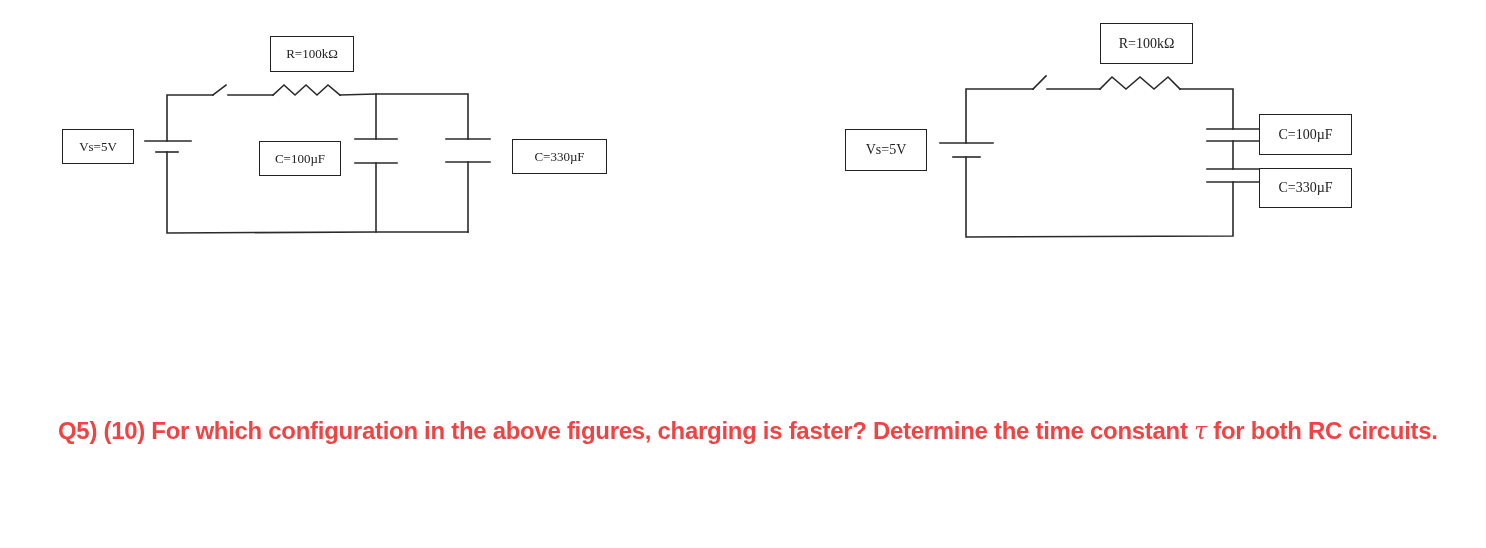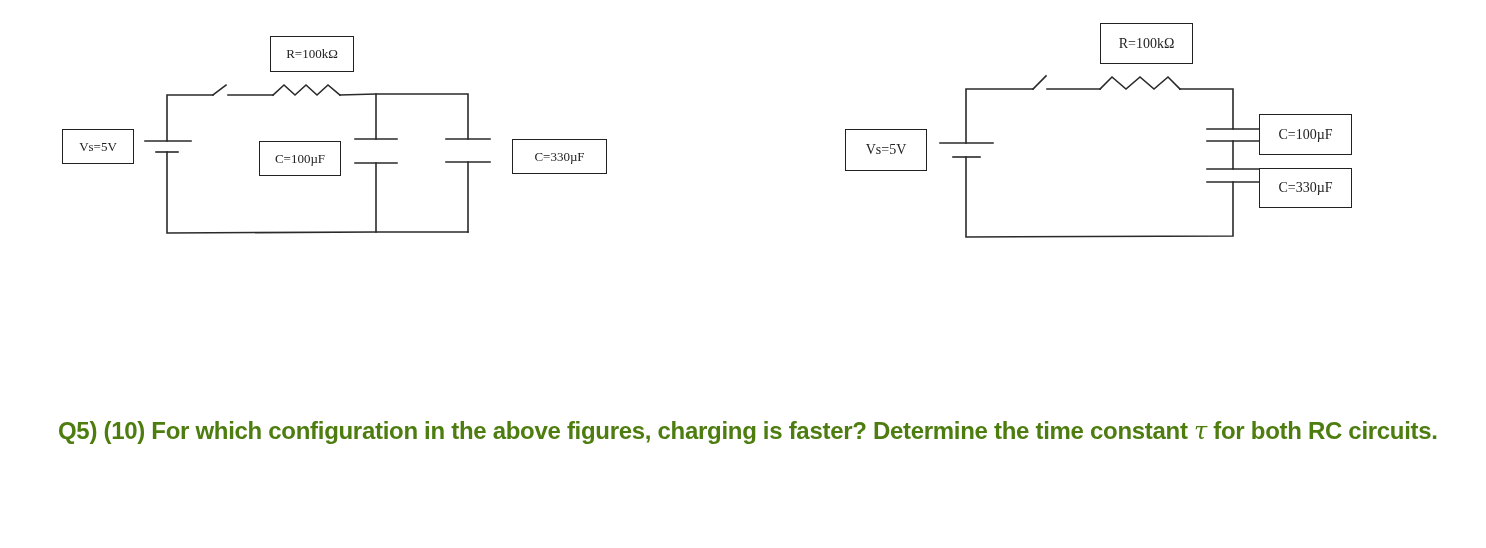--- a/index.html
+++ b/index.html
@@ -8,21 +8,21 @@
   .label-box {
     position: absolute; box-sizing: border-box;
     border: 1.5px solid #222; background: #fff;
     font-family: "Liberation Serif", serif; font-size: 13px; color: #222;
     display: flex; align-items: center; justify-content: center;
     white-space: nowrap;
   }
   .question {
     position: absolute; left: 58px; top: 413px; width: 1400px;
     font-family: "Liberation Sans", sans-serif; font-weight: bold;
-    font-size: 24px; line-height: 35px; color: #4d7c0f; letter-spacing: -0.3px;
+    font-size: 24px; line-height: 35px; color: #ef4444; letter-spacing: -0.3px;
   }
   .tau { font-family: "DejaVu Serif", serif; font-style: italic; font-weight: normal; }
 </style>
 </head>
 <body>
 
 <svg class="circuit" width="1486" height="548" viewBox="0 0 1486 548">
   <g stroke="#2a2a2a" stroke-width="1.6" fill="none" stroke-linecap="square">
 
     <g>

